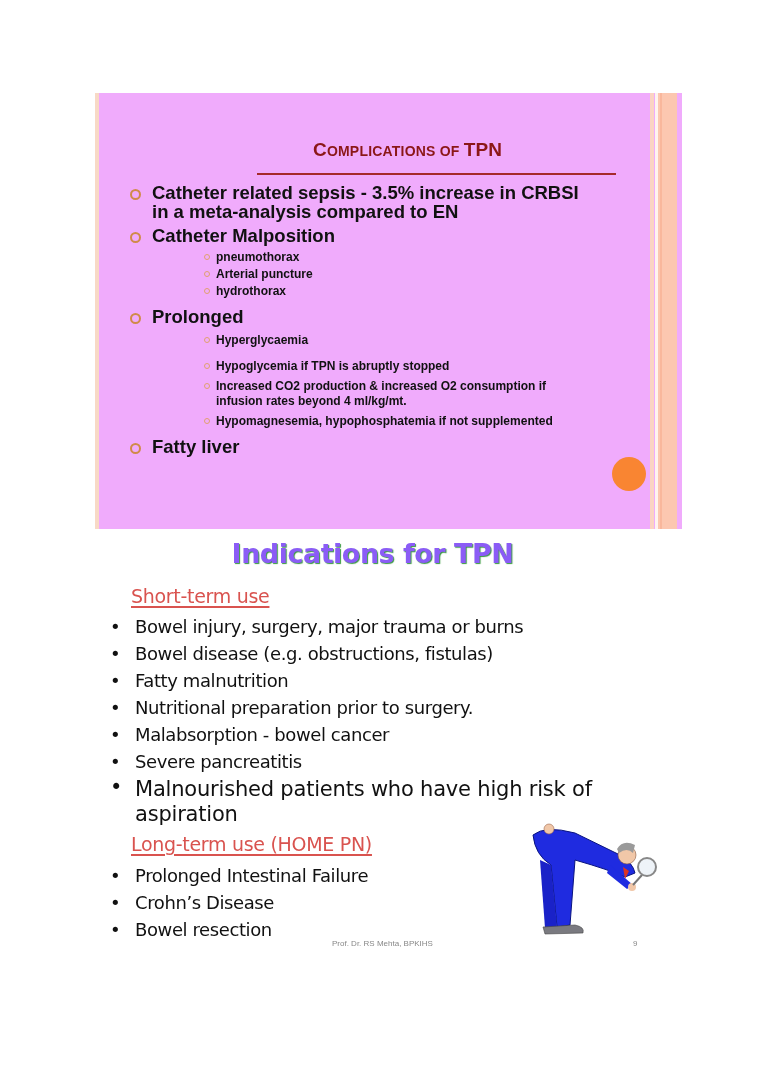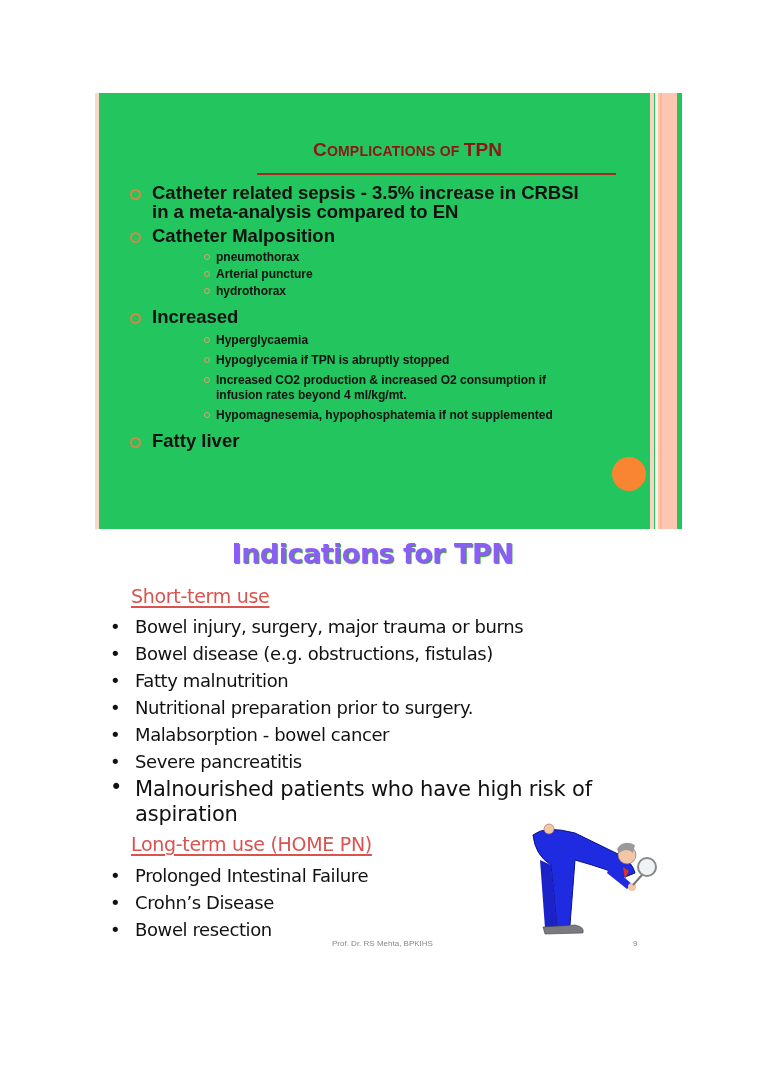--- a/index.html
+++ b/index.html
@@ -1,21 +1,21 @@
 <!DOCTYPE html>
 <html><head>
 <meta charset="utf-8">
 <style>
   html, body { margin: 0; padding: 0; }
   body {
     width: 768px; height: 1087px; background: #ffffff; position: relative; overflow: hidden;
     font-family: "Liberation Sans", sans-serif; color: #111;
   }
   
-  .slide1 { position: absolute; left: 95px; top: 93px; width: 587px; height: 436px; background: #22c55e; }
+  .slide1 { position: absolute; left: 95px; top: 93px; width: 587px; height: 436px; background: #f0abfc; }
   .s1-left-stripe { position: absolute; left: 0; top: 0; width: 4px; height: 100%; background: #f8d9c6; }
   .s1-right-stripe-a { position: absolute; left: 555px; top: 0; width: 4px; height: 100%; background: #fbd3c3; }
   .s1-right-stripe-b { position: absolute; left: 560px; top: 0; width: 3px; height: 100%; background: #fff3ee; }
   .s1-right-stripe-c { position: absolute; left: 563px; top: 0; width: 19px; height: 100%; background: #fcc7b0; }
   .s1-right-stripe-d { position: absolute; left: 565px; top: 0; width: 2px; height: 100%; background: #f9b79c; }
   .s1-dot { position: absolute; left: 517px; top: 364px; width: 34px; height: 34px; border-radius: 50%; background: #f98532; }
   .s1-title {
     position: absolute; left: 218px; top: 46px; font-weight: bold; color: #8b1717;
     font-size: 19px; letter-spacing: 0.2px; white-space: nowrap;
   }
@@ -76,23 +76,23 @@
   <div class="s1-list">
     <div class="l1">
       <span>Catheter related sepsis - 3.5% increase in CRBSI</span><br>
       <span>in a meta-analysis compared to EN</span>
     </div>
     <div class="l1">Catheter Malposition</div>
     <div class="l2">pneumothorax</div>
     <div class="l2">Arterial puncture</div>
     <div class="l2">hydrothorax</div>
     <div class="gap-m"></div>
-    <div class="l1">Increased</div>
+    <div class="l1">Prolonged</div>
     <div class="gap-s"></div>
-    <div class="l2" style="margin-bottom:5px">Hyperglycaemia</div>
+    <div class="l2" style="margin-bottom:11px">Hyperglycaemia</div>
     <div class="l2" style="margin-bottom:5px">Hypoglycemia if TPN is abruptly stopped</div>
     <div class="l2" style="margin-bottom:5px">
       <span>Increased CO2 production &amp; increased O2 consumption if</span><br>
       <span>infusion rates beyond 4 ml/kg/mt.</span>
     </div>
     <div class="l2">Hypomagnesemia, hypophosphatemia if not supplemented</div>
     <div class="gap-m"></div>
     <div class="l1">Fatty liver</div>
   </div>
 

